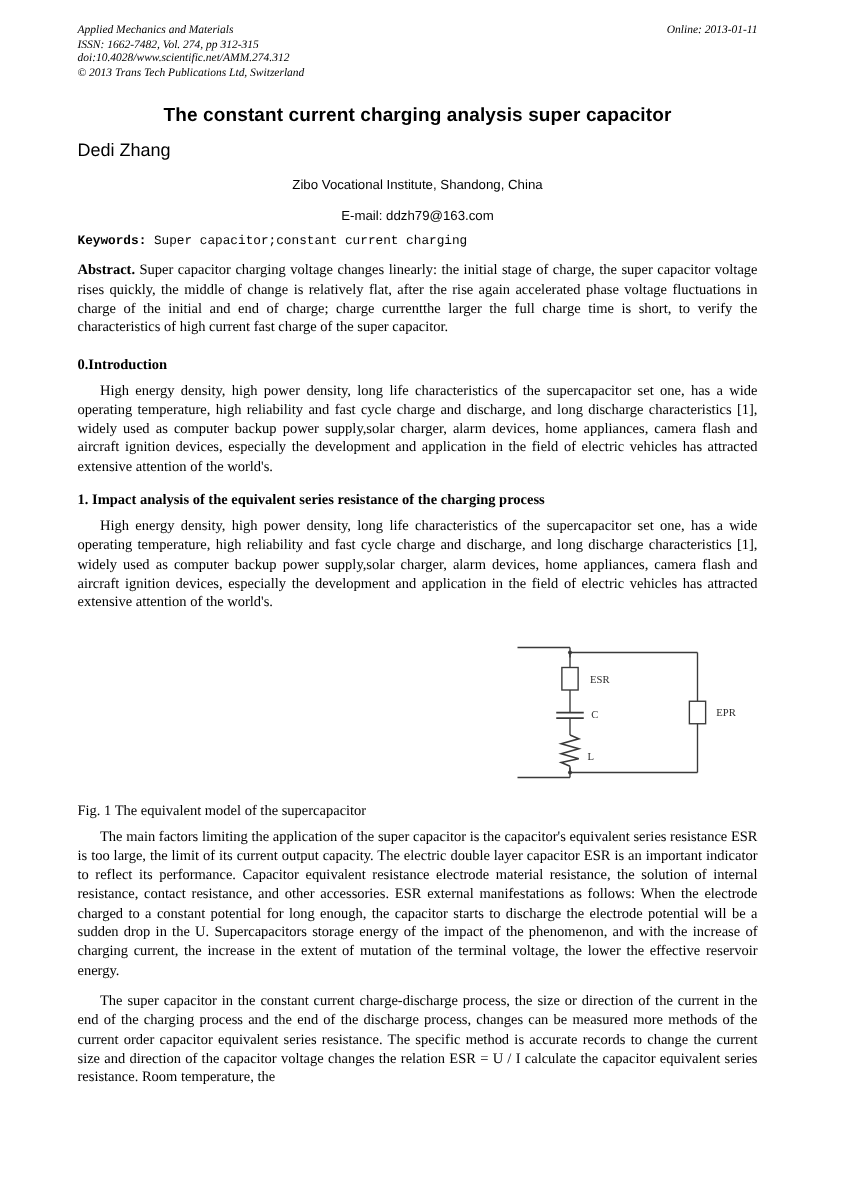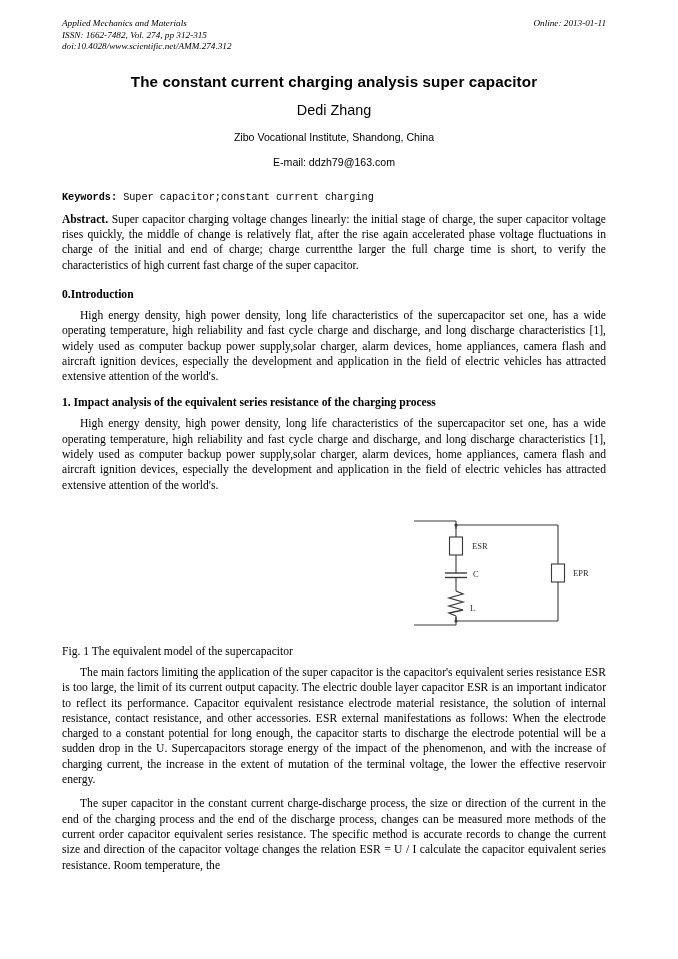--- a/index.html
+++ b/index.html
@@ -46,34 +46,34 @@
     font-family: Liberation Sans, sans-serif;
     font-weight: bold;
     font-size: 15.2px;
     text-align: center;
     margin: 10px 0 12px 0;
     letter-spacing: .1px;
   }
   .author {
     font-family: "Liberation Sans", sans-serif;
     font-size: 14.4px;
-    text-align: center;
+    text-align: left;
     margin-bottom: 13px;
   }
   .affiliation {
     font-family: "Liberation Sans", sans-serif;
     font-size: 10.6px;
     text-align: center;
     margin-bottom: 13px;
   }
   .email {
     font-family: "Liberation Sans", sans-serif;
     font-size: 10.6px;
     text-align: center;
-    margin-bottom: 24px;
+    margin-bottom: 9px;
   }
 
   
   .keywords {
     font-family: Liberation Mono, monospace;
     font-size: 10.2px;
     margin-bottom: 9px;
   }
   .keywords .kw-label { font-weight: bold; }
 
@@ -111,20 +111,21 @@
 </head>
 <body>
 
 <div class="page">
 
   <div class="journal-header">
     <div class="left-block">
       <div>Applied Mechanics and Materials</div>
       <div>ISSN: 1662-7482, Vol. 274, pp 312-315</div>
       <div>doi:10.4028/www.scientific.net/AMM.274.312</div>
+      <div>© 2013 Trans Tech Publications Ltd, Switzerland</div>
     </div>
     <div class="online-date">Online: 2013-01-11</div>
   </div>
 
   <div class="title">The constant current charging analysis super capacitor</div>
   <div class="author">Dedi Zhang</div>
   <div class="affiliation">Zibo Vocational Institute, Shandong, China</div>
   <div class="email">E-mail: ddzh79@163.com</div>
 
   <div class="keywords">

